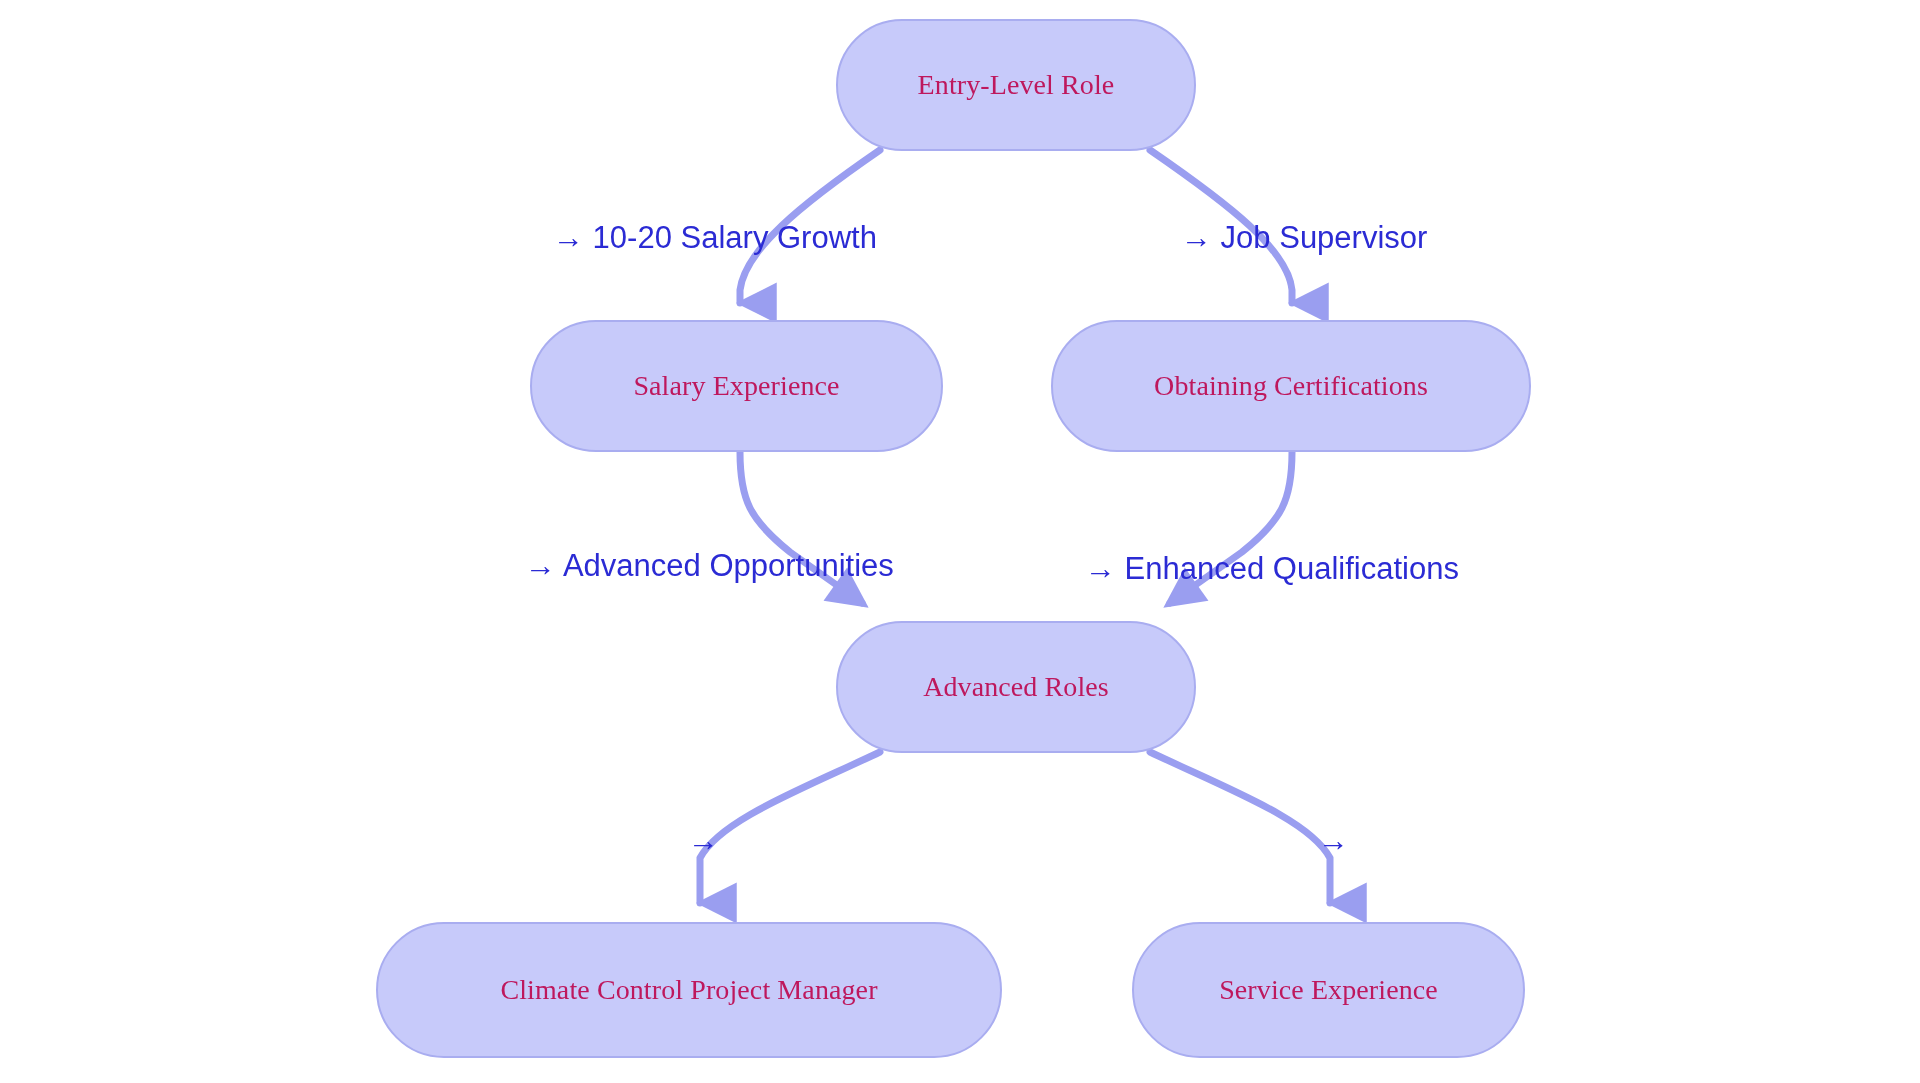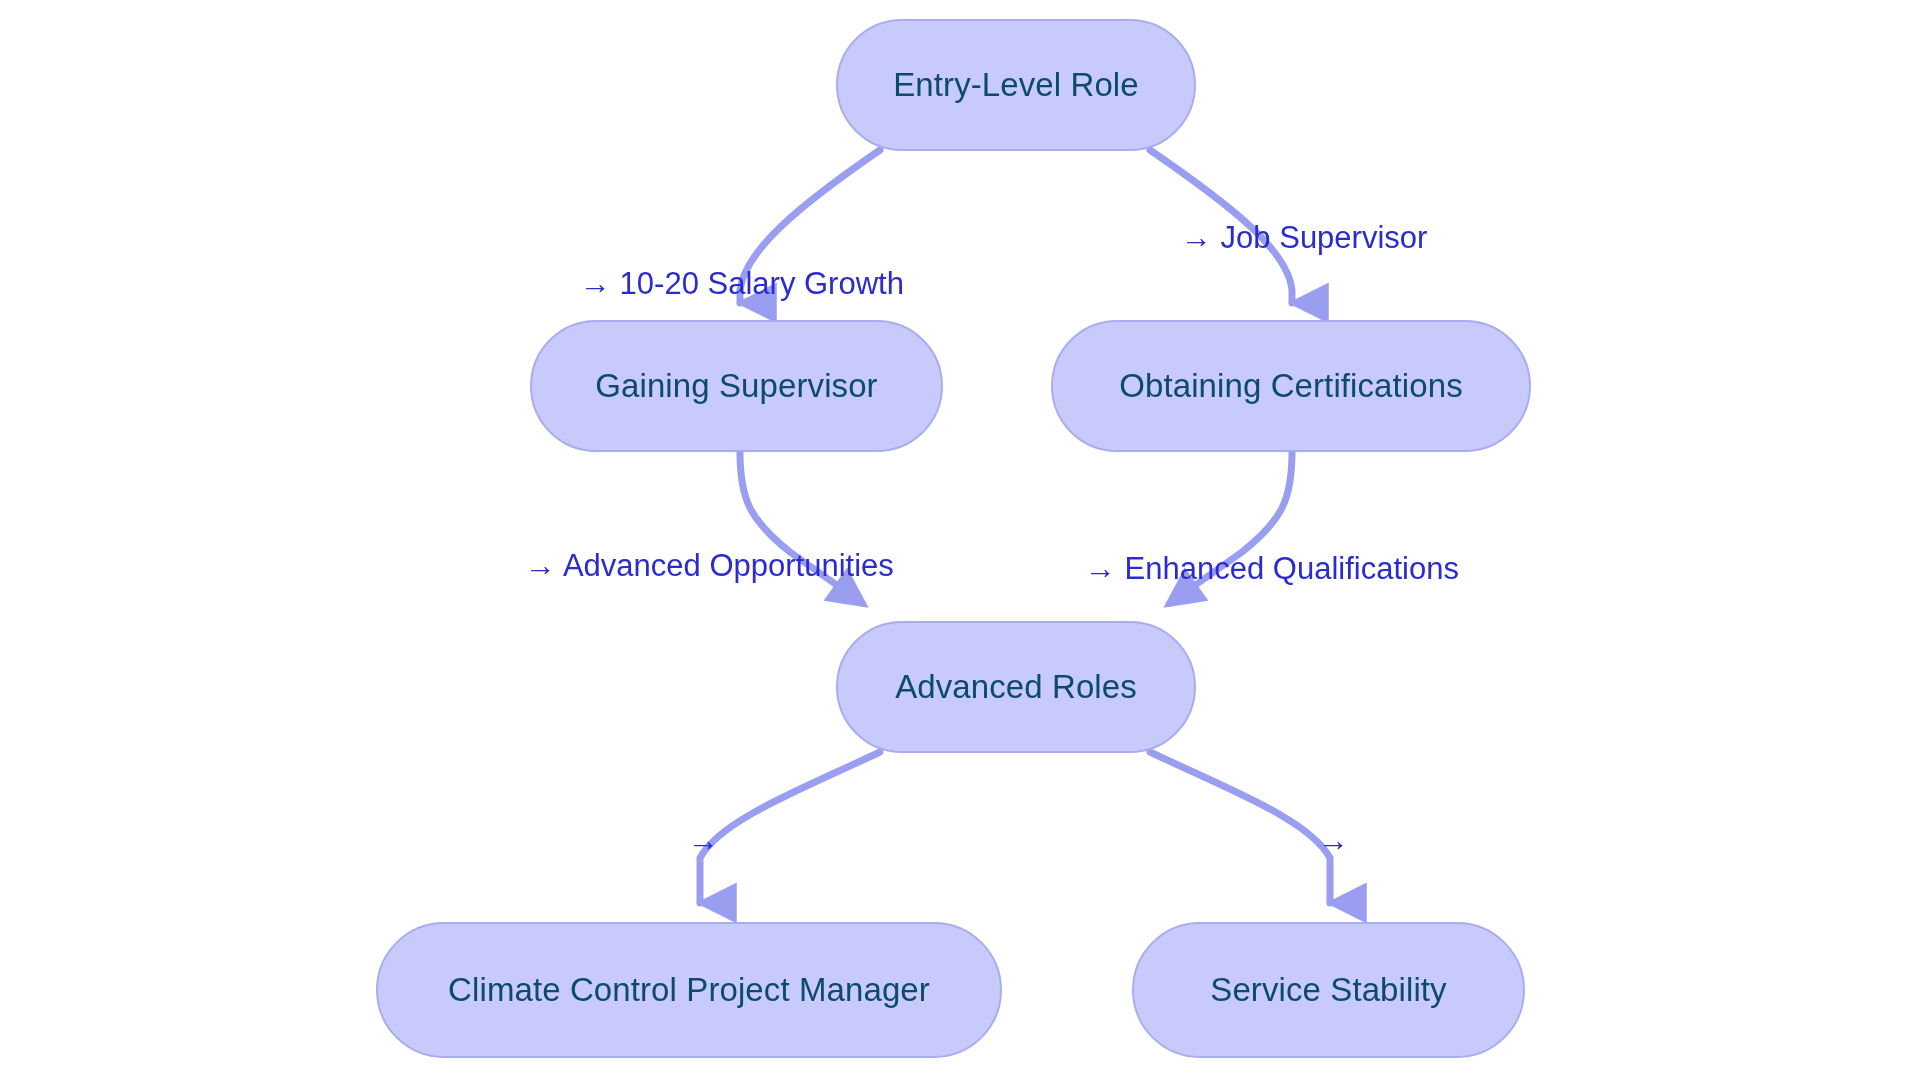--- a/index.html
+++ b/index.html
@@ -33,27 +33,28 @@
     background: #c7cafa;
     border: 2px solid #a9ader;
     border: 2px solid #a9adf0;
     border-radius: 999px;
     display: flex;
     align-items: center;
     justify-content: center;
     text-align: center;
   }
   .node-label {
-    color: #0c4a6e;
-    font-size: 33px;
+    color: #be185d;
+    font-size: 28px;
     font-weight: 400;
     letter-spacing: 0.1px;
     line-height: 1.1;
     white-space: nowrap;
     padding: 0 14px;
+    font-family: Liberation Serif, serif;
   }
   .edge-label {
     position: absolute;
     color: #2b2bd4;
     font-size: 31px;
     font-weight: 400;
     white-space: nowrap;
     line-height: 1;
     background: transparent;
   }
@@ -90,40 +91,40 @@
 
       <path d="M 1150 752 C 1230 790, 1310 820, 1330 858 L 1330 903" marker-end="url(#arrow-down)"></path>
     </g>
   </svg>
 
   <div class="node" style="left:836px; top:19px; width:360px; height:132px;">
     <span class="node-label">Entry-Level Role</span>
   </div>
 
   <div class="node" style="left:530px; top:320px; width:413px; height:132px;">
-    <span class="node-label">Gaining Supervisor</span>
+    <span class="node-label">Salary Experience</span>
   </div>
 
   <div class="node" style="left:836px; top:621px; width:360px; height:132px;">
     <span class="node-label">Advanced Roles</span>
   </div>
 
   <div class="node" style="left:1051px; top:320px; width:480px; height:132px;">
     <span class="node-label">Obtaining Certifications</span>
   </div>
 
   <div class="node" style="left:376px; top:922px; width:626px; height:136px;">
     <span class="node-label">Climate Control Project Manager</span>
   </div>
 
   <div class="node" style="left:1132px; top:922px; width:393px; height:136px;">
-    <span class="node-label">Service Stability</span>
+    <span class="node-label">Service Experience</span>
   </div>
 
-  <div class="edge-label" style="left:580px; top:222px;margin-top:46px;">→ 10-20 Salary Growth</div>
+  <div class="edge-label" style="left:553px; top:222px;">→ 10-20 Salary Growth</div>
 
   <div class="edge-label" style="left:1181px; top:222px;">→ Job Supervisor</div>
 
   <div class="edge-label" style="left:525px; top:526px;margin-top:24px;">→ Advanced Opportunities</div>
 
   <div class="edge-label" style="left:1085px; top:553px;">→ Enhanced Qualifications</div>
 
   <div class="edge-label sm" style="left:688px; top:825px;">→</div>
 
   <div class="edge-label sm" style="left:1318px; top:825px;">→</div>

